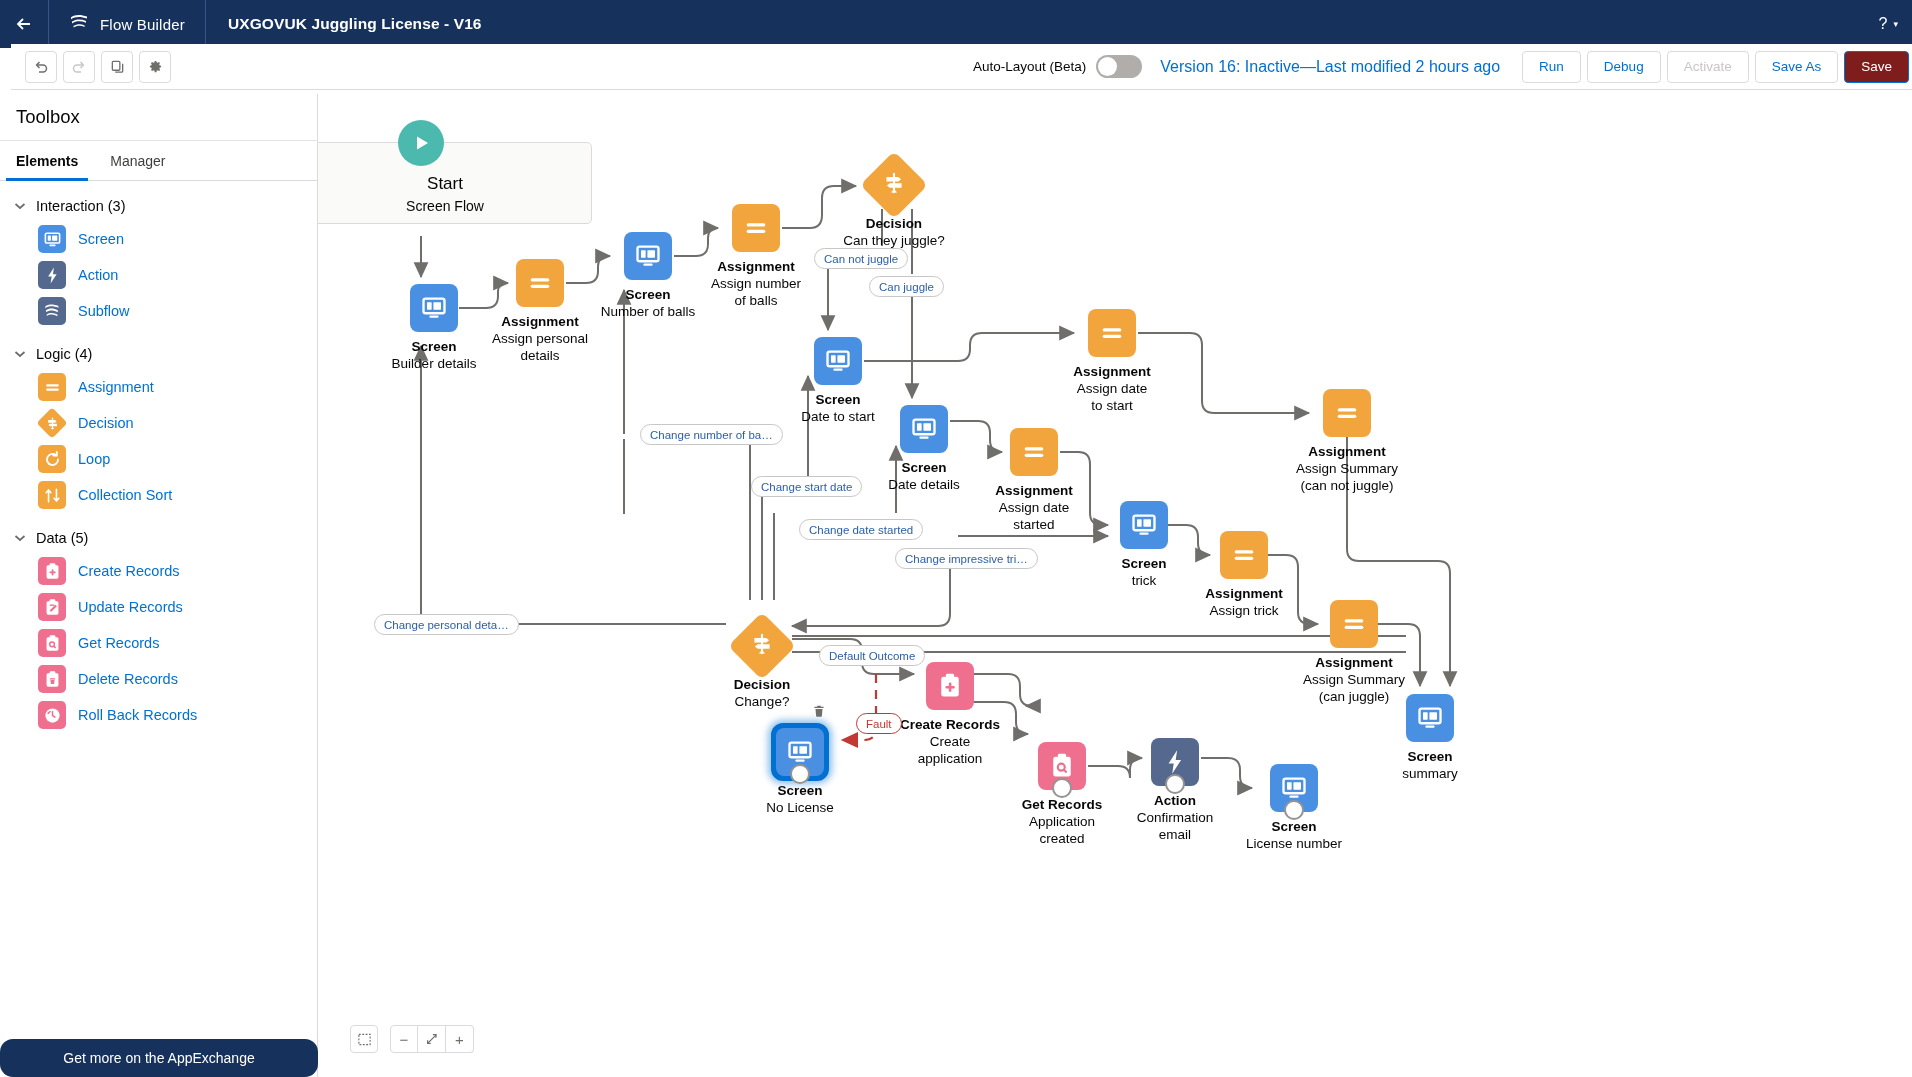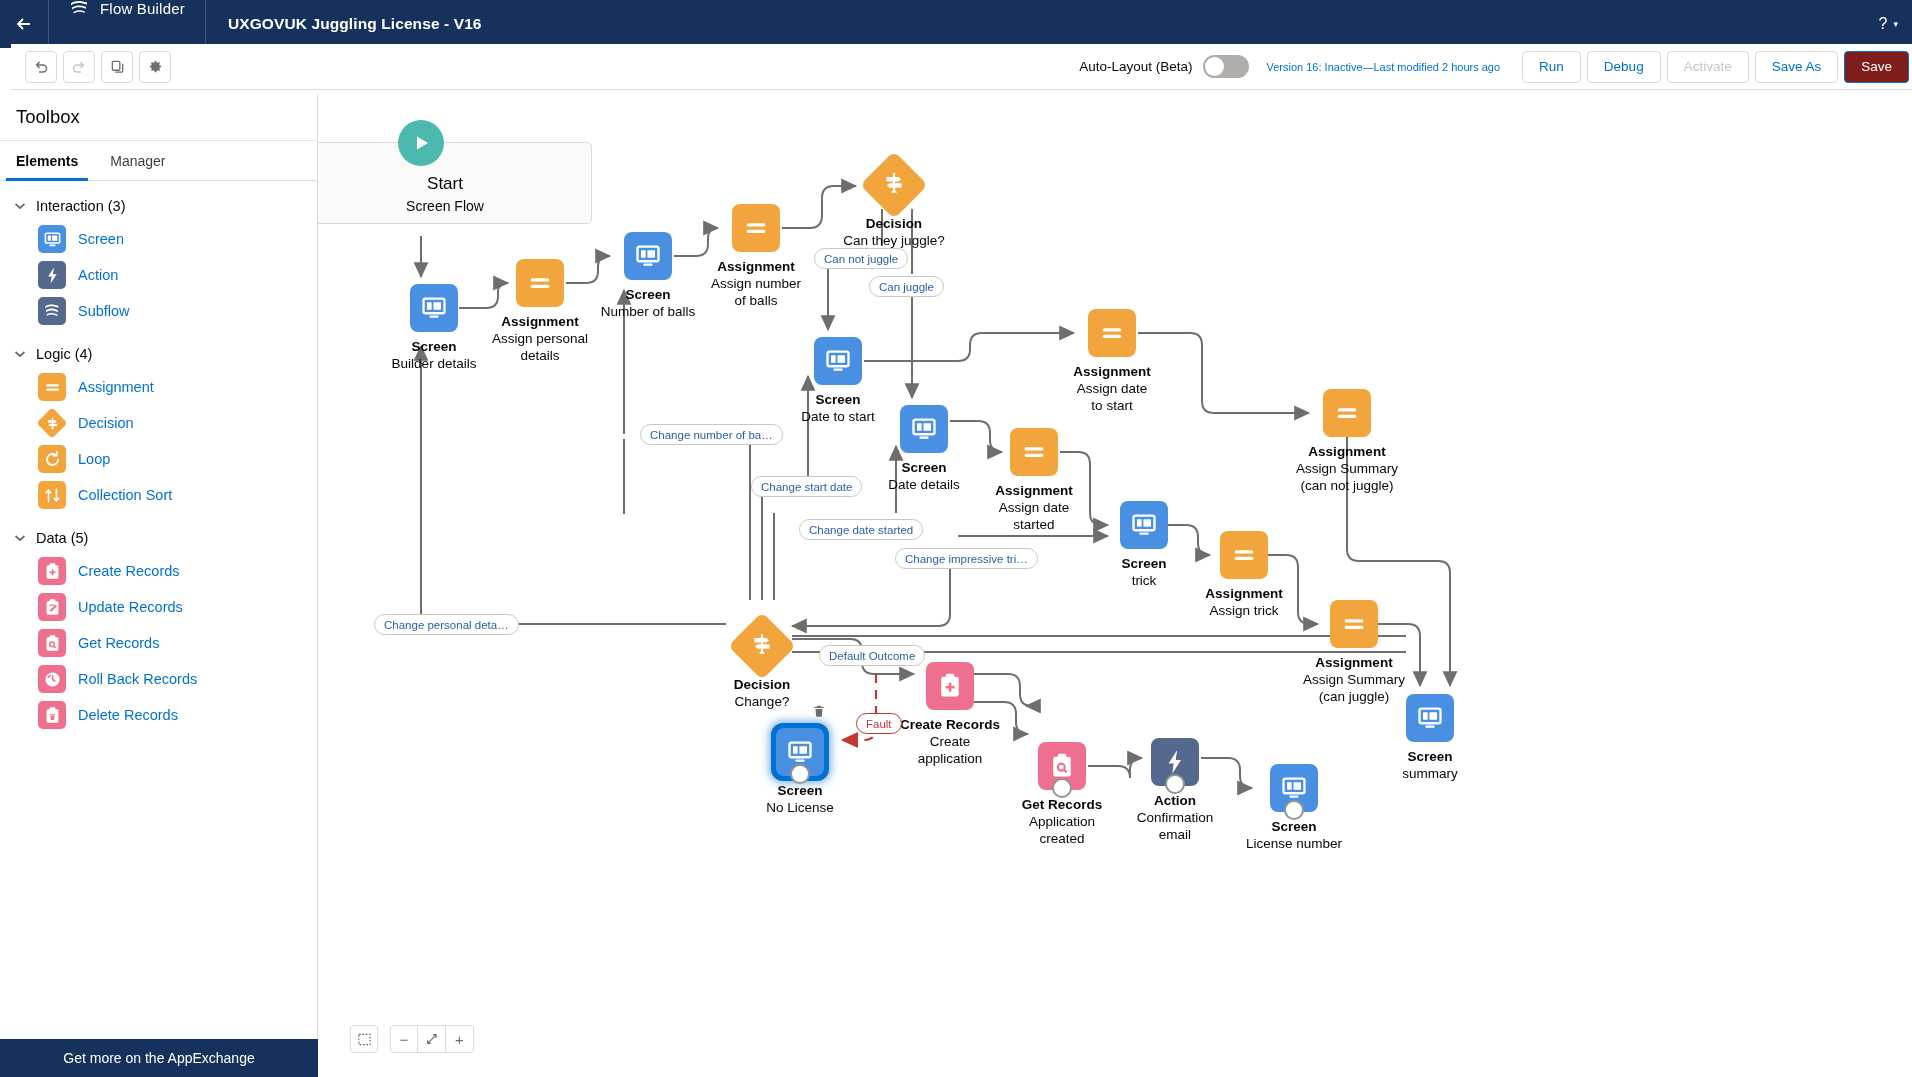--- a/index.html
+++ b/index.html
@@ -13,21 +13,21 @@
   .topbar {
     position: absolute; top: 0; left: 0; width: 1912px; height: 48px;
     background: #16325c; display: flex; align-items: center; color: #fff;
   }
   .topbar .back {
     width: 48px; height: 48px; display: flex; align-items: center; justify-content: center;
     font-size: 21px; cursor: pointer;
   }
   .topbar .divider { width: 1px; height: 48px; background: #3a5488; }
   .topbar .brand {
-    display: flex; gap: 11px; padding: 0 20px; height: 48px;
+    display: flex; align-items: center; gap: 11px; padding: 0 20px; height: 48px;
   }
   .topbar .brand .label { font-size: 15px; letter-spacing: .2px; }
   .topbar .flowtitle { padding: 0 22px; font-size: 15.5px; font-weight: 600; letter-spacing: .1px; }
   .topbar .help {
     position: absolute; right: 14px; top: 0; height: 48px; display: flex;
     align-items: center; gap: 6px; font-size: 16px; cursor: pointer;
   }
   .topbar .help .caret { font-size: 9px; }
 
   
@@ -47,21 +47,21 @@
   }
   .autolayout-label { font-size: 13.5px; color: #080707; margin-right: 10px; }
   .toggle {
     width: 46px; height: 23px; border-radius: 12px; background: #b0adab;
     position: relative; cursor: pointer; margin-right: 18px;
   }
   .toggle .knob {
     position: absolute; top: 2px; left: 2px; width: 19px; height: 19px;
     border-radius: 50%; background: #fff;
   }
-  .versiontext { font-size: 11px; color: #0070d2; margin-right: 16px; cursor: pointer; }
+  .versiontext { font-size: 16px; color: #0070d2; margin-right: 16px; cursor: pointer; }
   .btn {
     height: 32px; padding: 0 16px; border: 1px solid #dddbda; border-left-width: 1px;
     background: #fff; color: #0070d2; font-size: 13.5px; border-radius: 4px;
     display: flex; align-items: center; cursor: pointer; margin-left: 6px;
     font-family: "Liberation Sans", sans-serif;
   }
   .btn.disabled { color: #c9c7c5; cursor: default; }
   .btn.primary { background: #7f1d1d; color: #fff; border-color: #0070d2; }
 
   
@@ -94,21 +94,21 @@
     cursor: grab;
   }
   .el-icon {
     width: 28px; height: 28px; border-radius: 5px; display: flex;
     align-items: center; justify-content: center; color: #fff; flex: 0 0 28px;
   }
   .el-label { font-size: 14.5px; color: #0070d2; }
   .appexchange {
     position: absolute; bottom: 0; left: 0; width: 318px; height: 38px;
     background: #16325c; color: #fff; display: flex; align-items: center;
-    justify-content: center; font-size: 14px; cursor: pointer;
+    justify-content: center; font-size: 14px; cursor: pointer; border-radius: 13px;
   }
 
   
   .canvas {
     position: absolute; top: 94px; left: 318px; width: 1594px; height: 983px;
     background: #fff; overflow: hidden;
   }
   .canvas svg.edges { position: absolute; top: 0; left: 0; width: 1594px; height: 983px; }
 
   .node { position: absolute; }
@@ -382,41 +382,41 @@
                   <circle cx="11.4" cy="13" r="3"></circle>
                   <path d="M13.6 15.3 16 17.6"></path>
                 </g>
               </svg>
             </span>
             <span class="el-label">Get Records</span>
           </div>
           <div class="el-item">
             <span class="el-icon" style="background: rgb(238, 111, 142);">
               <svg width="19" height="19" viewBox="0 0 24 24" fill="#fff">
-                <circle cx="12" cy="12" r="9"></circle>
-                <g fill="none" stroke="#ee6f8e" stroke-width="1.9" stroke-linecap="round">
-                  <path d="M12 7.2V12l3.1 2"></path>
-                  <path d="M6.4 9.3 8.9 7"></path>
-                </g>
-              </svg>
-            </span>
-            <span class="el-label">Roll Back Records</span>
-          </div>
-          <div class="el-item">
-            <span class="el-icon" style="background: rgb(238, 111, 142);">
-              <svg width="19" height="19" viewBox="0 0 24 24" fill="#fff">
                 <rect x="4.5" y="4" width="15" height="17" rx="2"></rect>
                 <rect x="8.5" y="1.6" width="7" height="4" rx="1.2"></rect>
                 <g fill="#ee6f8e">
                   <rect x="8.6" y="10.4" width="6.8" height="1.6" rx=".7"></rect>
                   <path d="M9.4 12.6h5.2l-.6 5.1H10z"></path>
                 </g>
               </svg>
             </span>
             <span class="el-label">Delete Records</span>
+          </div>
+          <div class="el-item">
+            <span class="el-icon" style="background: rgb(238, 111, 142);">
+              <svg width="19" height="19" viewBox="0 0 24 24" fill="#fff">
+                <circle cx="12" cy="12" r="9"></circle>
+                <g fill="none" stroke="#ee6f8e" stroke-width="1.9" stroke-linecap="round">
+                  <path d="M12 7.2V12l3.1 2"></path>
+                  <path d="M6.4 9.3 8.9 7"></path>
+                </g>
+              </svg>
+            </span>
+            <span class="el-label">Roll Back Records</span>
           </div>
         </div>
       </div>
     <div class="appexchange">Get more on the AppExchange</div>
   </div>
 
   <div class="canvas">
     <svg class="edges">
       <defs>
         <marker id="ah" markerWidth="9" markerHeight="9" refX="7.4" refY="4.5" orient="auto">

